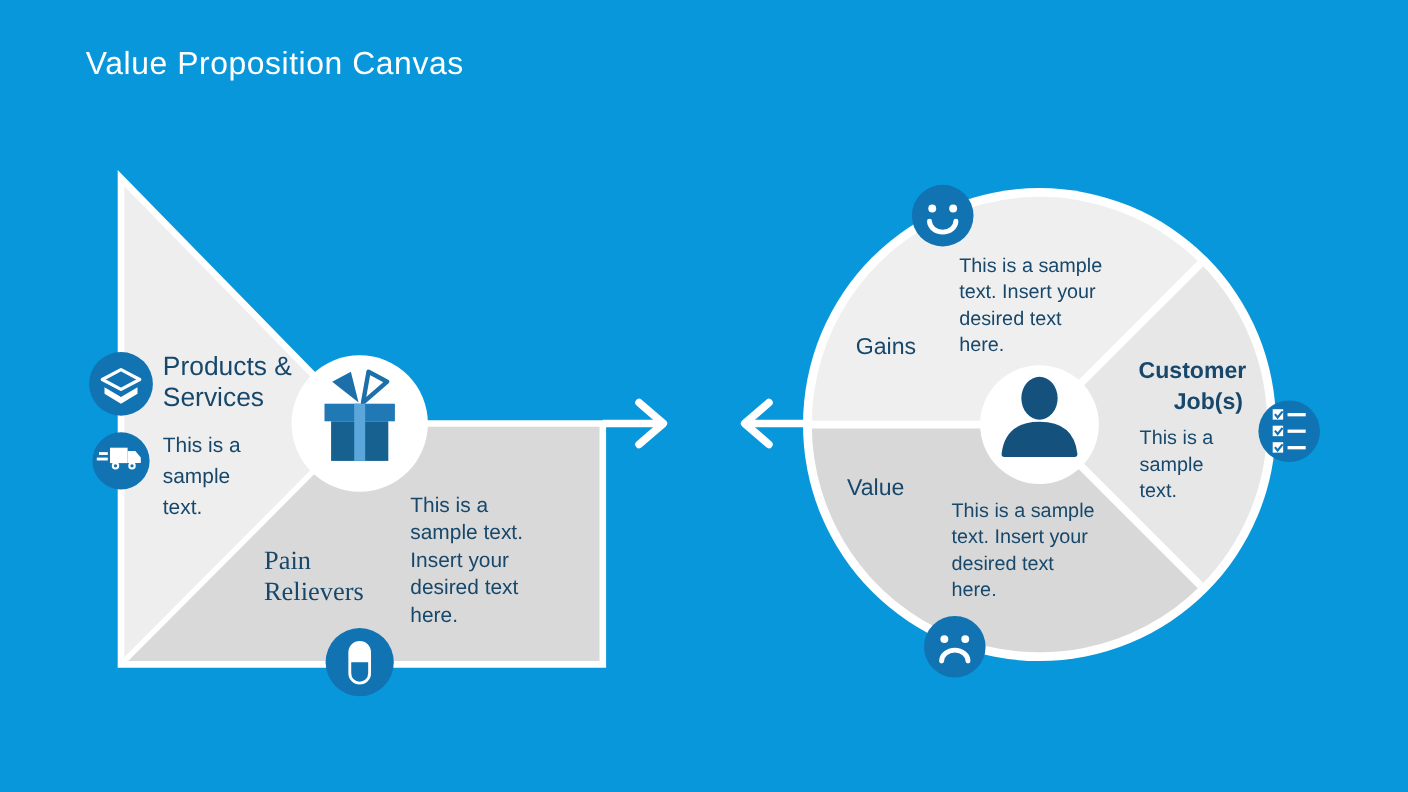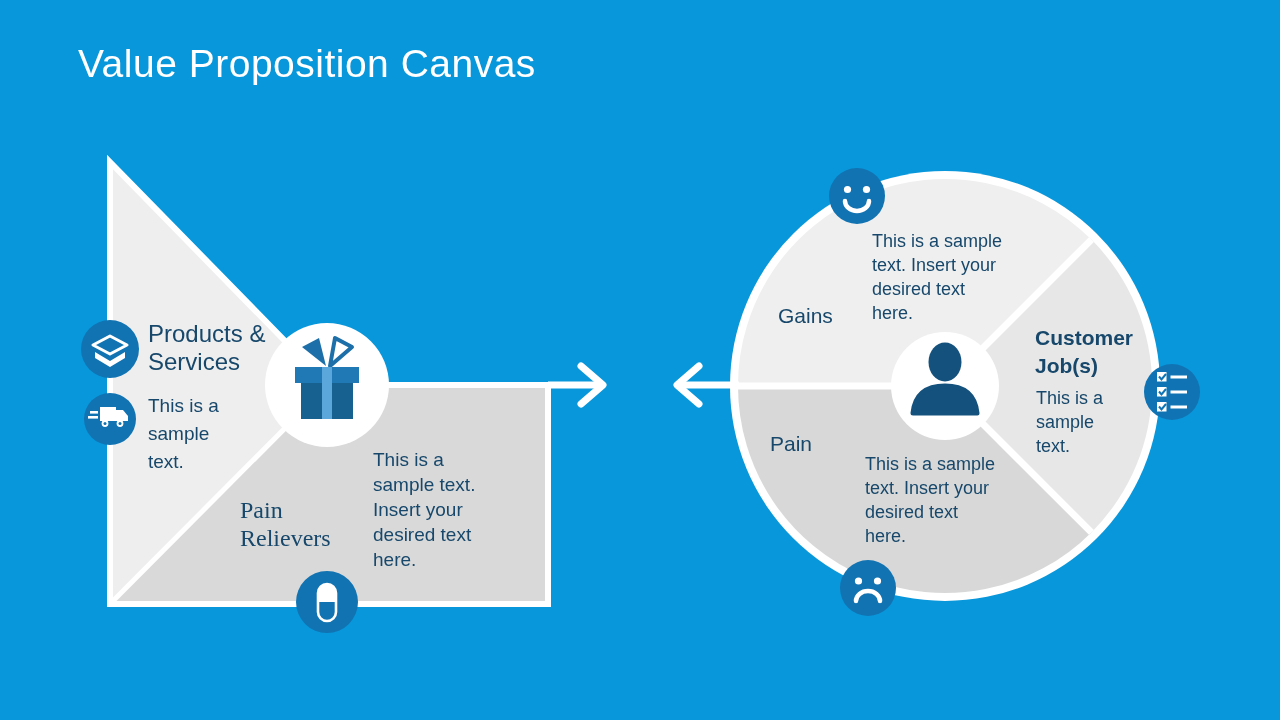--- a/index.html
+++ b/index.html
@@ -5,25 +5,25 @@
   html,body{margin:0;padding:0;background:#222;}
   .slide{
     position:relative;width:1280px;height:720px;overflow:hidden;
     background:#0897DB;
     font-family:"Liberation Sans", sans-serif;
   }
   .layer{position:absolute;left:0;top:0;width:1280px;height:720px;}
   .txt{position:absolute;color:#17486B;}
   .title{
     position:absolute;left:78px;top:42px;
-    color:#FFFFFF;font-size:39px;font-weight:400;letter-spacing:0.5px;
+    color:#FFFFFF;font-size:29px;font-weight:400;letter-spacing:0.5px;
     white-space:nowrap;
   }
   .label{font-size:24px;line-height:28px;}
-  .label-r{font-size:21px;line-height:28px;}
+  .label-r{font-size:21px;line-height:28px;text-align:right;}
   .sample{font-size:19px;line-height:28px;}
   .sample-rect{font-size:19px;line-height:25px;}
   .sample-r{font-size:18px;line-height:24px;}
 </style>
 </head>
 <body>
 
 <div class="slide">
 
   <svg class="layer" viewBox="0 0 1280 720">
@@ -144,17 +144,17 @@
   <div class="txt sample-rect" style="left:373px;top:447px;width:110px;">This is a sample text. Insert your desired text here.</div>
 
   <div class="txt label-r" style="left:778px;top:302px;">Gains</div>
 
   <div class="txt sample-r" style="left:872px;top:229px;width:136px;">This is a sample text. Insert your desired text here.</div>
 
   <div class="txt label-r" style="left:1035px;top:324px;width:95px;font-weight:bold;">Customer Job(s)</div>
 
   <div class="txt sample-r" style="left:1036px;top:386px;width:76px;">This is a sample text.</div>
 
-  <div class="txt label-r" style="left:770px;top:430px;">Pain</div>
+  <div class="txt label-r" style="left:770px;top:430px;">Value</div>
 
   <div class="txt sample-r" style="left:865px;top:452px;width:136px;">This is a sample text. Insert your desired text here.</div>
 
 </div>
 
 </body></html>

